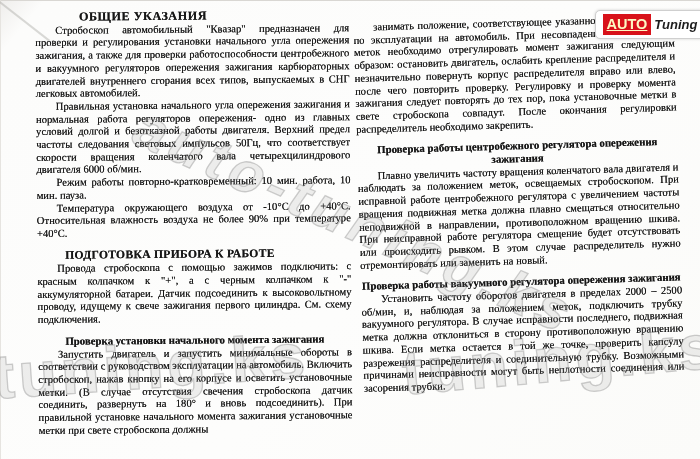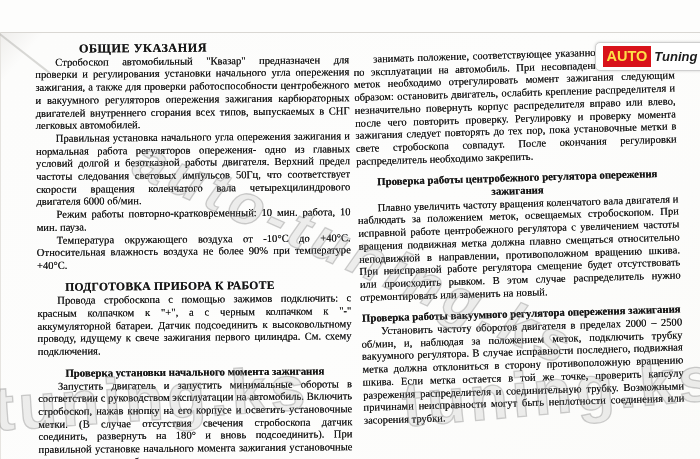--- a/index.html
+++ b/index.html
@@ -7,21 +7,20 @@
     width:700px;height:459px;
     background:#fdfdfc;
     overflow:hidden;position:relative;
     font-family:"Liberation Serif", serif;
   }
   .page{
     position:absolute;inset:0;
     background:linear-gradient(130deg,#efeeec 0%,#fcfcfb 4%,#fdfdfc 55%,#fbfbf9 100%);
     border-top:1px solid #d9d7d3;
     border-left:1px solid #e6e4e0;
-    margin-top:32px;
   }
   .scan-streak{
     position:absolute;left:-6px;top:-4px;width:70px;height:2px;
     background:rgba(150,148,144,.35);
     transform:rotate(38deg);transform-origin:left top;
   }
   .col{
     position:absolute;
     color:#161616;
     text-align:justify;
@@ -47,22 +46,22 @@
   .logo{
     position:absolute;left:594px;top:9px;
     min-width:100px;height:27px;
     background:#ffffff;border:1px solid #cfcfcf;border-radius:5px;
     box-shadow:0 0 3px rgba(0,0,0,.18);
     display:flex;align-items:center;justify-content:center;gap:3px;
     font-family:"Liberation Sans", sans-serif;
     z-index:5;padding:0 4px;
   }
   .logo-auto{
-    background:#d8121a;color:#fde047;font-weight:bold;
-    font-size:14.5px;line-height:1;padding:2.5px 4px 3.5px 4px;
+    background:#d8121a;color:#fef9c3;font-weight:bold;
+    font-size:14.5px;line-height:1;padding:2.5px 4px 3.5px 4px;text-decoration:underline;
   }
   .logo-tuning{
     color:#1d1d1d;font-style:italic;font-weight:bold;font-size:13px;line-height:1;
   }
   .wm{
     position:absolute;white-space:nowrap;pointer-events:none;
     font-family:"Liberation Sans", sans-serif;font-weight:bold;
     color:rgba(140,140,140,.14);
     -webkit-text-stroke:1.3px rgba(140,140,140,.42);
     z-index:3;

